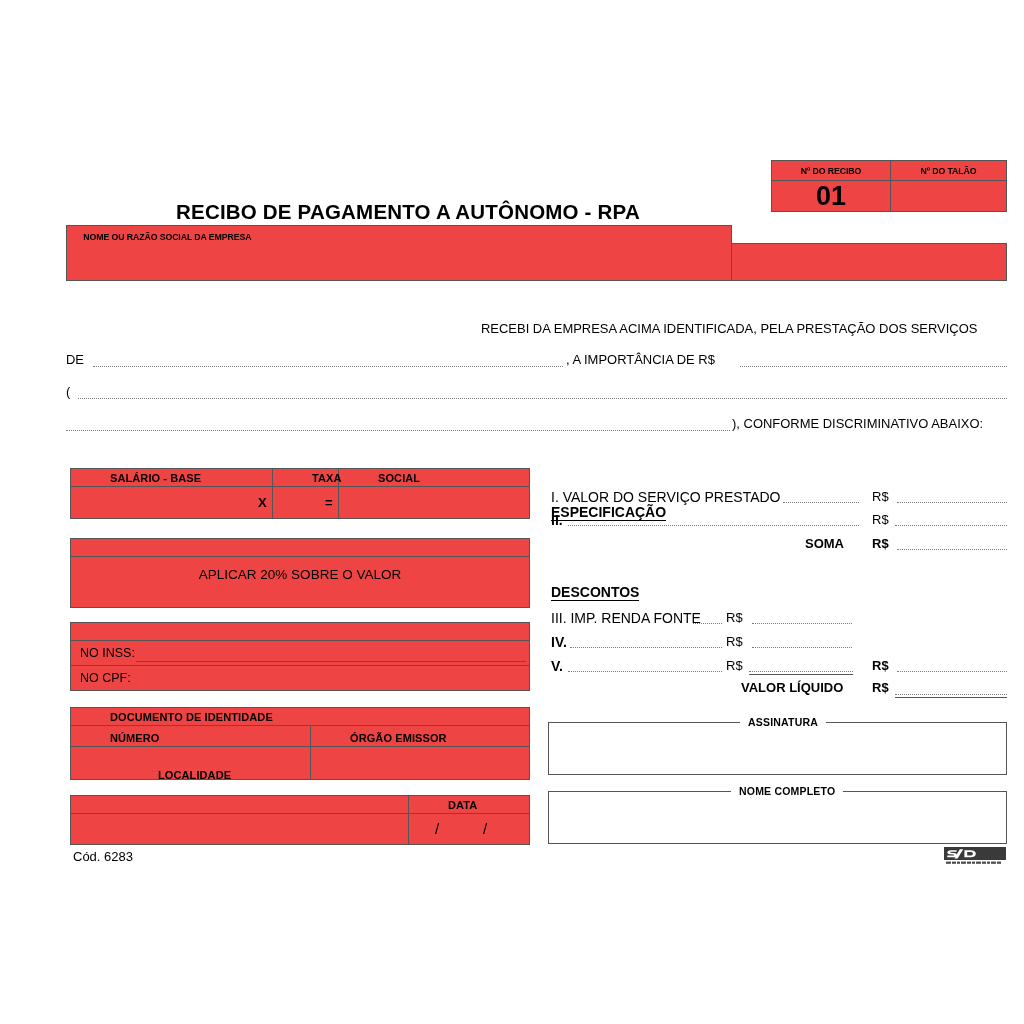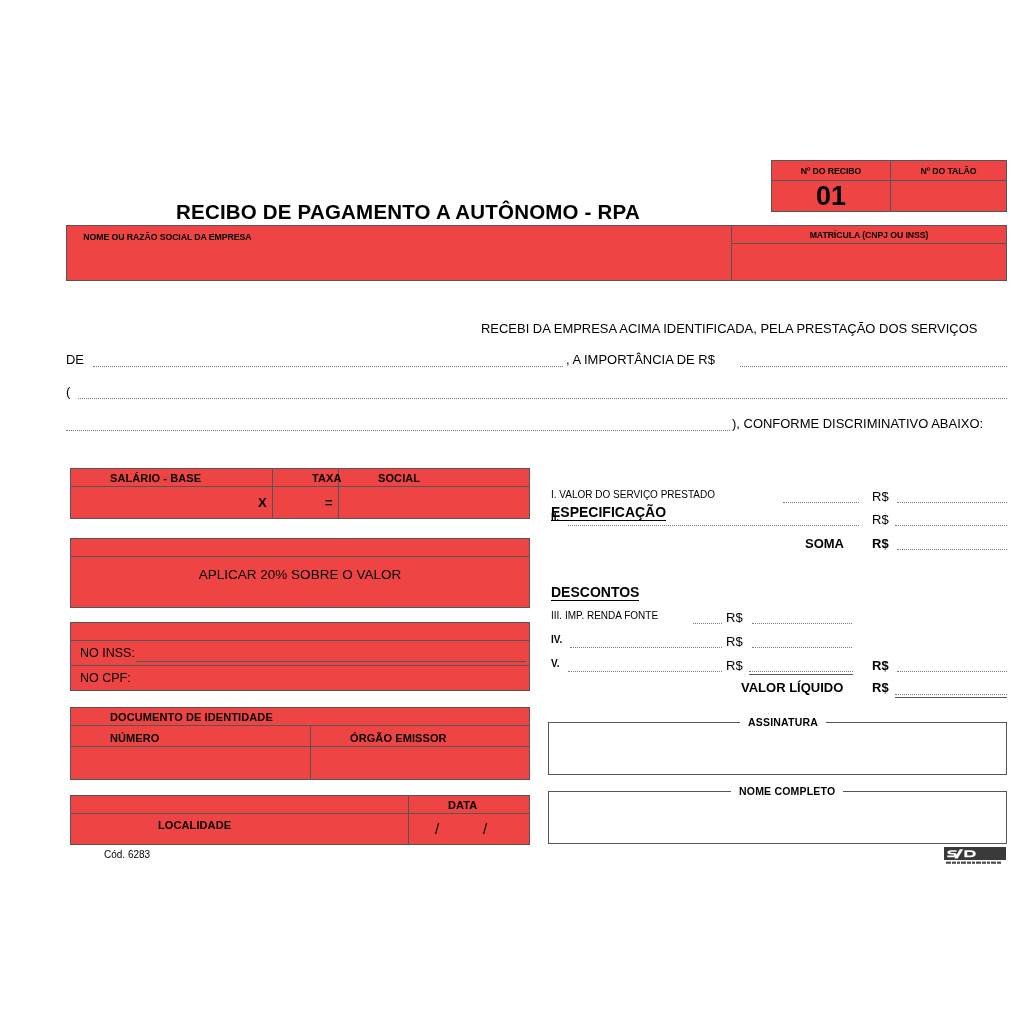--- a/index.html
+++ b/index.html
@@ -131,40 +131,40 @@
   #doc-row   { left: 70px;  top: 746px; width: 460px; height: 34px; }
   #doc-div   { left: 310px; top: 725px; width: 0; height: 55px; border-left: 1.5px solid #555; }
   #doc-lbl   { left: 70px;  top: 711px; width: 460px; }
   #doc-num   { left: 70px;  top: 732px; width: 240px; }
   #doc-org   { left: 310px; top: 732px; width: 220px; }
 
   
   #loc-hdr  { left: 70px;  top: 795px; width: 460px; height: 19px; }
   #loc-row  { left: 70px;  top: 813px; width: 460px; height: 32px; }
   #loc-div  { left: 408px; top: 795px; width: 0; height: 50px; border-left: 1.5px solid #555; }
-  #loc-lbl  { left: 70px;  top: 819px; width: 338px; padding-left: 48px; }
+  #loc-lbl  { left: 70px;  top: 769px; width: 338px; padding-left: 48px; }
   #dat-lbl  { left: 408px; top: 799px; width: 122px; }
   #dat-s1   { left: 435px; top: 820px; font-size: 15px; }
   #dat-s2   { left: 483px; top: 820px; font-size: 15px; }
 
-  #codigo { left: 73px; top: 849px; font-size: 10px; margin-left: 31px; }
+  #codigo { left: 73px; top: 849px; font-size: 13px; }
 
   
   .sec-title {
     font-size: 14px;
     font-weight: bold;
     border-bottom: 1.6px solid #000;
     display: inline-block;
     padding-bottom: 0px;
     white-space: nowrap;
   }
   #esp-title { left: 551px; top: 464px; margin-top: 40px; }
   #desc-title{ left: 551px; top: 584px; }
 
-  .row-lbl { font-size: 10px; white-space: nowrap; }
+  .row-lbl { font-size: 14px; white-space: nowrap; }
   .rs  { font-size: 13px; font-weight: normal; white-space: nowrap; }
   .rsb { font-size: 13px; font-weight: bold;   white-space: nowrap; }
 
   
   #esp1-lbl  { left: 551px; top: 489px; }
   #esp1-dots { left: 783px; top: 502px; width: 76px; }
   #esp1-rs   { left: 872px; top: 489px; }
   #esp1-line { left: 897px; top: 502px; width: 110px; }
 
   #esp2-lbl  { left: 551px; top: 512px; }
@@ -240,23 +240,20 @@
   <div class="abs bx" id="recibo-val">
     <div id="recibo-number">01</div>
   </div>
   <div class="abs bx" id="talao-val">
     <div class="hdr-cell-lab"></div>
   </div>
 
   <div class="abs bx" id="empresa-box"></div>
   <div class="abs lbl-sm" id="empresa-lbl">NOME OU RAZÃO SOCIAL DA EMPRESA</div>
 
-  <div class="abs bx" id="matricula-lbl-box">
-    <div class="hdr-cell-lab lbl-sm">MATRÍCULA (CNPJ OU INSS)</div>
-  </div>
   <div class="abs bx" id="matricula-box">
     <div class="hdr-cell-lab"></div>
   </div>
 
   <div class="abs ptext" id="line-recebi">RECEBI DA EMPRESA ACIMA IDENTIFICADA, PELA PRESTAÇÃO DOS SERVIÇOS</div>
 
   <div class="abs ptext" id="lbl-de">DE</div>
   <div class="abs dots" id="dots-de"></div>
 
   <div class="abs ptext" id="lbl-import">, A IMPORTÂNCIA DE R$</div>

